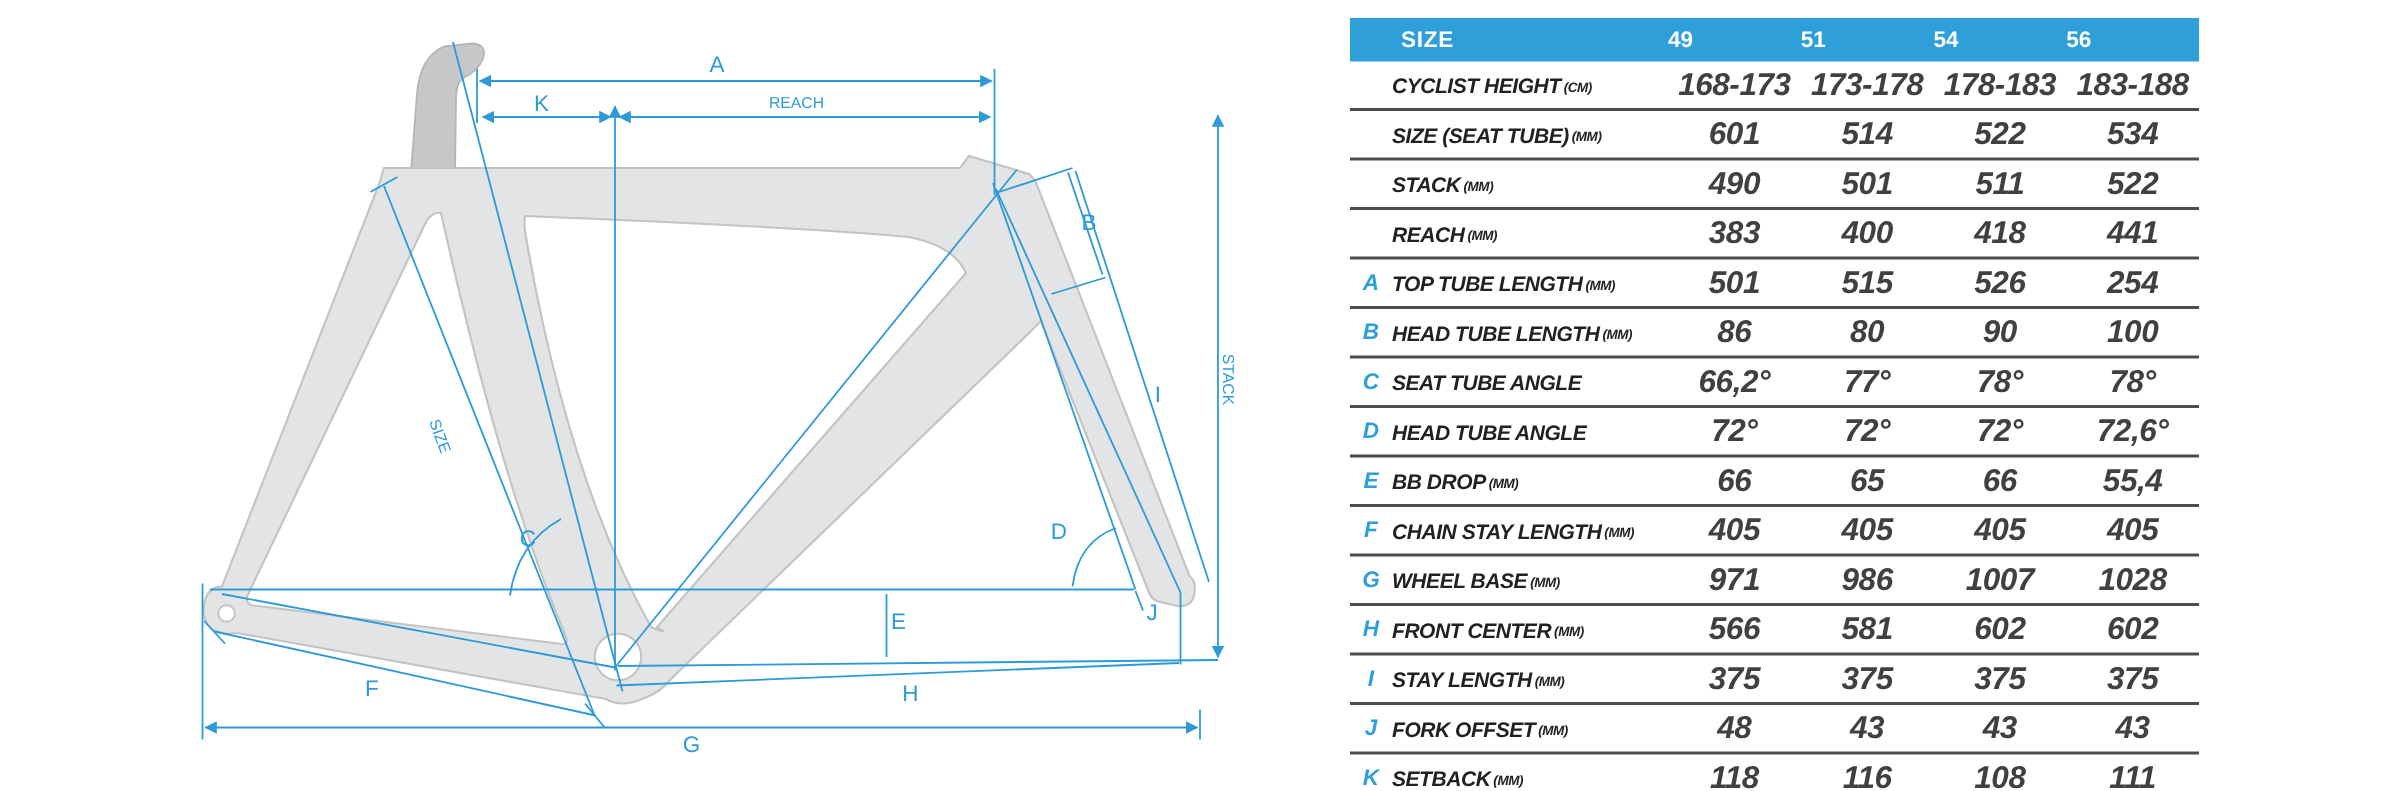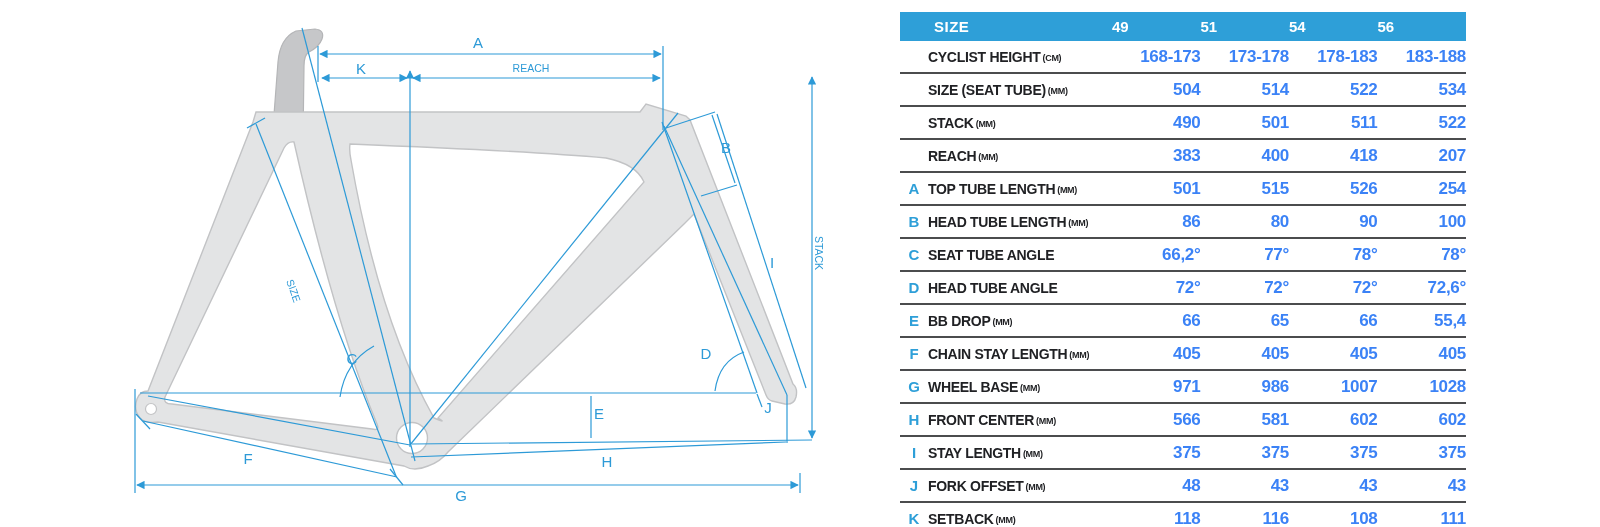--- a/index.html
+++ b/index.html
@@ -15,30 +15,30 @@
   .thead{
     display:grid;grid-template-columns:28px 184px repeat(4,88.5px);
     height:29px;align-items:center;color:#fff;
   }
   .thead .size-label{
     grid-column:1/3;padding-left:34px;font-weight:bold;font-size:15px;letter-spacing:.5px;
   }
   .thead .col{text-align:left;font-weight:bold;font-size:15px;}
   .tbody .trow{
     display:grid;grid-template-columns:28px 184px repeat(4,88.5px);
-    height:31px;align-items:center;border-bottom:2px solid #4b4c4e;
+    height:31px;align-items:center;border-bottom:2px solid #4b4c4e;font-style:italic;
   }
   .tbody .trow:last-child{border-bottom:none;}
   .cell.letter{text-align:center;font-weight:bold;font-size:15px;}
   .cell.label{
     font-size:14px;font-weight:bold;color:#202124;letter-spacing:-0.3px;white-space:nowrap;
   }
   .cell.label .unit{font-size:9px;font-weight:bold;margin-left:2px;position:relative;top:-1px;}
   .cell.val{
-    text-align:right;font-size:17px;font-weight:bold;color:#3b82f6;letter-spacing:-0.3px;
+    text-align:center;font-size:21px;font-weight:bold;color:#404040;letter-spacing:-0.3px;
   }
 </style>
 </head>
 <body>
 
 <div class="diagram-wrap">
 <svg width="840" height="527" viewBox="0 0 840 527" xmlns="http://www.w3.org/2000/svg">
   <defs>
     <marker id="ar" viewBox="0 0 10 10" refX="9" refY="5" markerWidth="7" markerHeight="7" orient="auto-start-reverse">
       <path d="M0,0 L10,5 L0,10 z" fill="#2D9AD7"></path>
@@ -127,42 +127,42 @@
     <span class="cell label"><span class="lbl">CYCLIST HEIGHT</span><span class="unit">(CM)</span></span>
     <span class="cell val">168-173</span>
     <span class="cell val">173-178</span>
     <span class="cell val">178-183</span>
     <span class="cell val">183-188</span>
   </div>
 
   <div class="trow">
     <span class="cell letter" style="color: rgb(46, 159, 216);"></span>
     <span class="cell label"><span class="lbl">SIZE (SEAT TUBE)</span><span class="unit">(MM)</span></span>
-    <span class="cell val">504</span>
+    <span class="cell val">601</span>
     <span class="cell val">514</span>
     <span class="cell val">522</span>
     <span class="cell val">534</span>
   </div>
 
   <div class="trow">
     <span class="cell letter" style="color: rgb(46, 159, 216);"></span>
     <span class="cell label"><span class="lbl">STACK</span><span class="unit">(MM)</span></span>
     <span class="cell val">490</span>
     <span class="cell val">501</span>
     <span class="cell val">511</span>
     <span class="cell val">522</span>
   </div>
 
   <div class="trow">
     <span class="cell letter" style="color: rgb(46, 159, 216);"></span>
     <span class="cell label"><span class="lbl">REACH</span><span class="unit">(MM)</span></span>
     <span class="cell val">383</span>
     <span class="cell val">400</span>
     <span class="cell val">418</span>
-    <span class="cell val">207</span>
+    <span class="cell val">441</span>
   </div>
 
   <div class="trow">
     <span class="cell letter" style="color: rgb(46, 159, 216);">A</span>
     <span class="cell label"><span class="lbl">TOP TUBE LENGTH</span><span class="unit">(MM)</span></span>
     <span class="cell val">501</span>
     <span class="cell val">515</span>
     <span class="cell val">526</span>
     <span class="cell val">254</span>
   </div>

